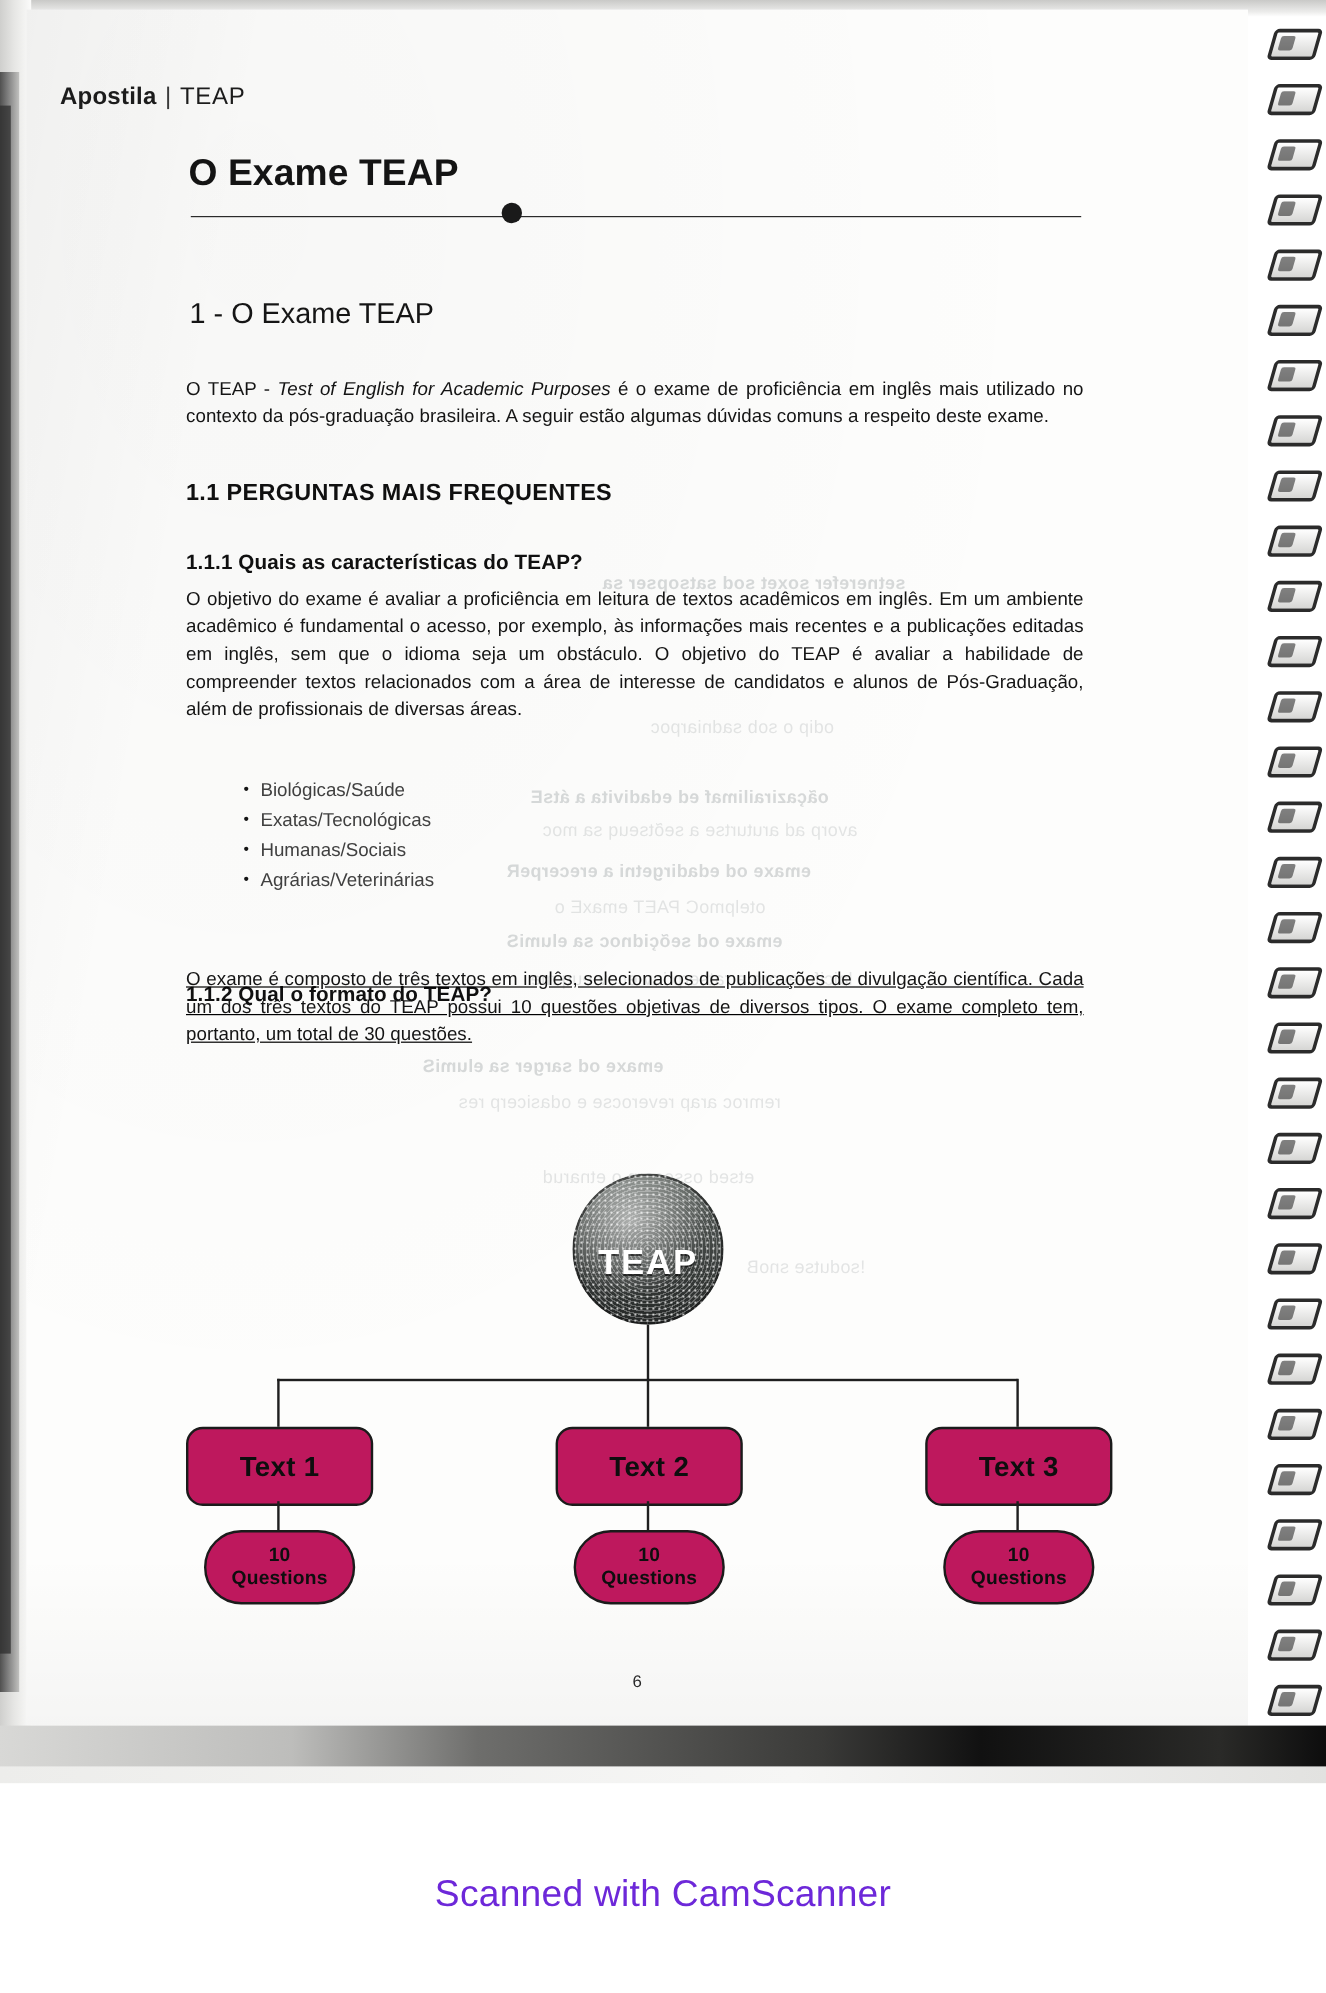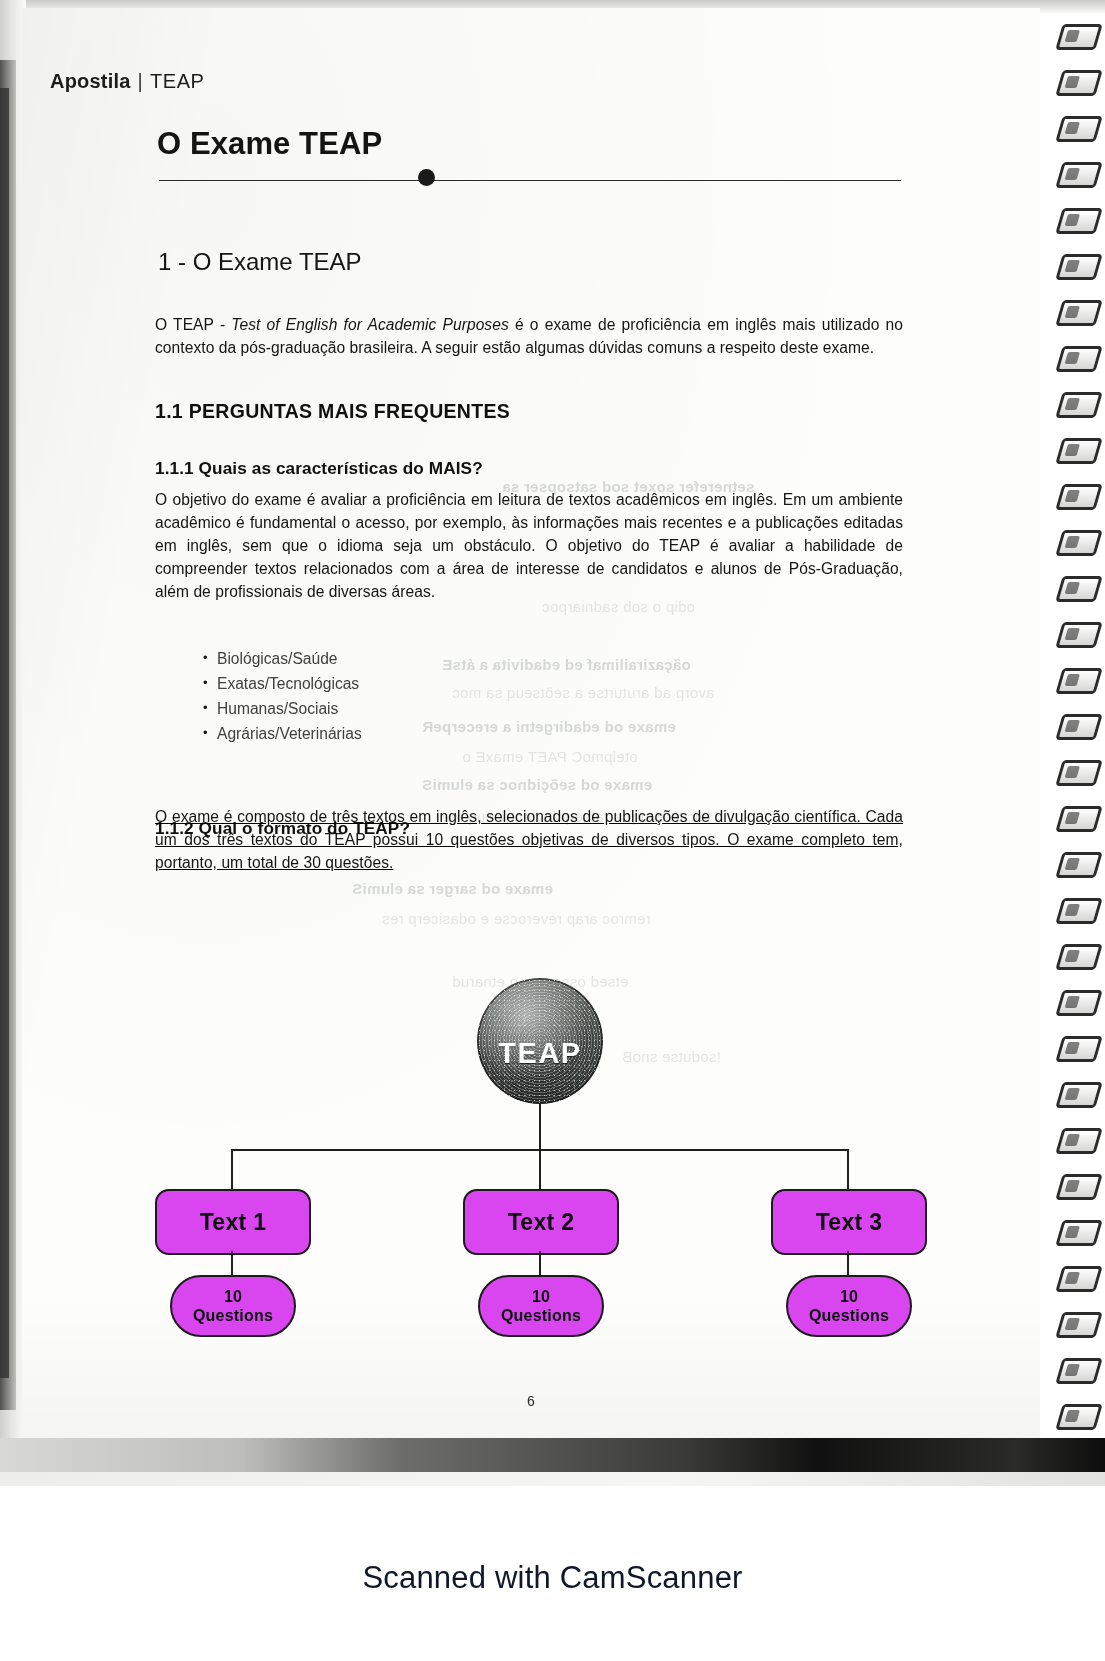--- a/index.html
+++ b/index.html
@@ -146,21 +146,21 @@
   .teap-circle .lbl{
     position:relative;z-index:2;color:#ffffff;font-weight:700;font-size:29px;
     letter-spacing:1.5px;margin-bottom:34px;
     text-shadow:0 1px 0 rgba(0,0,0,.6);
   }
 
   .vline{position:absolute;background:#1f1f1f;width:1.7px;}
   .hline{position:absolute;background:#1f1f1f;height:1.7px;}
 
   .node{
-    position:absolute;border:2px solid #1b1b1b;border-radius:14px;background:#d946ef;
+    position:absolute;border:2px solid #1b1b1b;border-radius:14px;background:#be185d;
     display:flex;align-items:center;justify-content:center;text-align:center;
     font-weight:700;color:#0e0e0e;
   }
   .node.text-node{width:152px;height:62px;font-size:23px;letter-spacing:.3px;}
   .node.q-node{width:122px;height:58px;font-size:16px;line-height:19px;letter-spacing:.2px;border-radius:31px;}
 
   .pagenum{
     position:absolute;left:0;top:1385px;width:1018px;text-align:center;
     font-size:14px;color:#2a2a2a;
   }
@@ -168,21 +168,21 @@
   
   .ghost{
     position:absolute;color:#9aa0a2;opacity:.38;transform:scaleX(-1);
     font-size:15px;letter-spacing:.3px;white-space:nowrap;pointer-events:none;
     font-weight:600;
   }
   .ghost.light{opacity:.26;font-weight:400;}
 
   .cam{
     position:absolute;left:0;top:1560px;width:1105px;text-align:center;
-    font-size:31px;color:#0f172a;letter-spacing:.2px;
+    font-size:31px;color:#6d28d9;letter-spacing:.2px;
   }
 </style>
 </head>
 <body>
 
 <div id="scan">
 
   <div class="bleed-top"></div>
   <div class="bleed-left"></div>
 
@@ -251,21 +251,21 @@
     <div class="title-dot"></div>
 
     <div class="h1">1 - O Exame TEAP</div>
 
     <div class="body-col" style="top:305px;">
       <p class="para"><span>O TEAP - </span><i>Test of English for Academic Purposes</i><span> é o exame de proficiência em inglês mais utilizado no contexto da pós-graduação brasileira. A seguir estão algumas dúvidas comuns a respeito deste exame.</span></p>
     </div>
 
     <div class="body-col h2" style="top:392px;">1.1 PERGUNTAS MAIS FREQUENTES</div>
 
-    <div class="body-col h3" style="top:450px;">1.1.1 Quais as características do MAIS?</div>
+    <div class="body-col h3" style="top:450px;">1.1.1 Quais as características do TEAP?</div>
 
     <div class="body-col" style="top:480px;">
       <p class="para">O objetivo do exame é avaliar a proficiência em leitura de textos acadêmicos em inglês. Em um ambiente acadêmico é fundamental o acesso, por exemplo, às informações mais recentes e a publicações editadas em inglês, sem que o idioma seja um obstáculo. O objetivo do TEAP é avaliar a habilidade de compreender textos relacionados com a área de interesse de candidatos e alunos de Pós-Graduação, além de profissionais de diversas áreas.</p>
     </div>
 
 
     <div class="body-col" style="top:634px;">
       <ul class="areas" id="areas-list">
           <li>Biológicas/Saúde</li>
           <li>Exatas/Tecnológicas</li>

